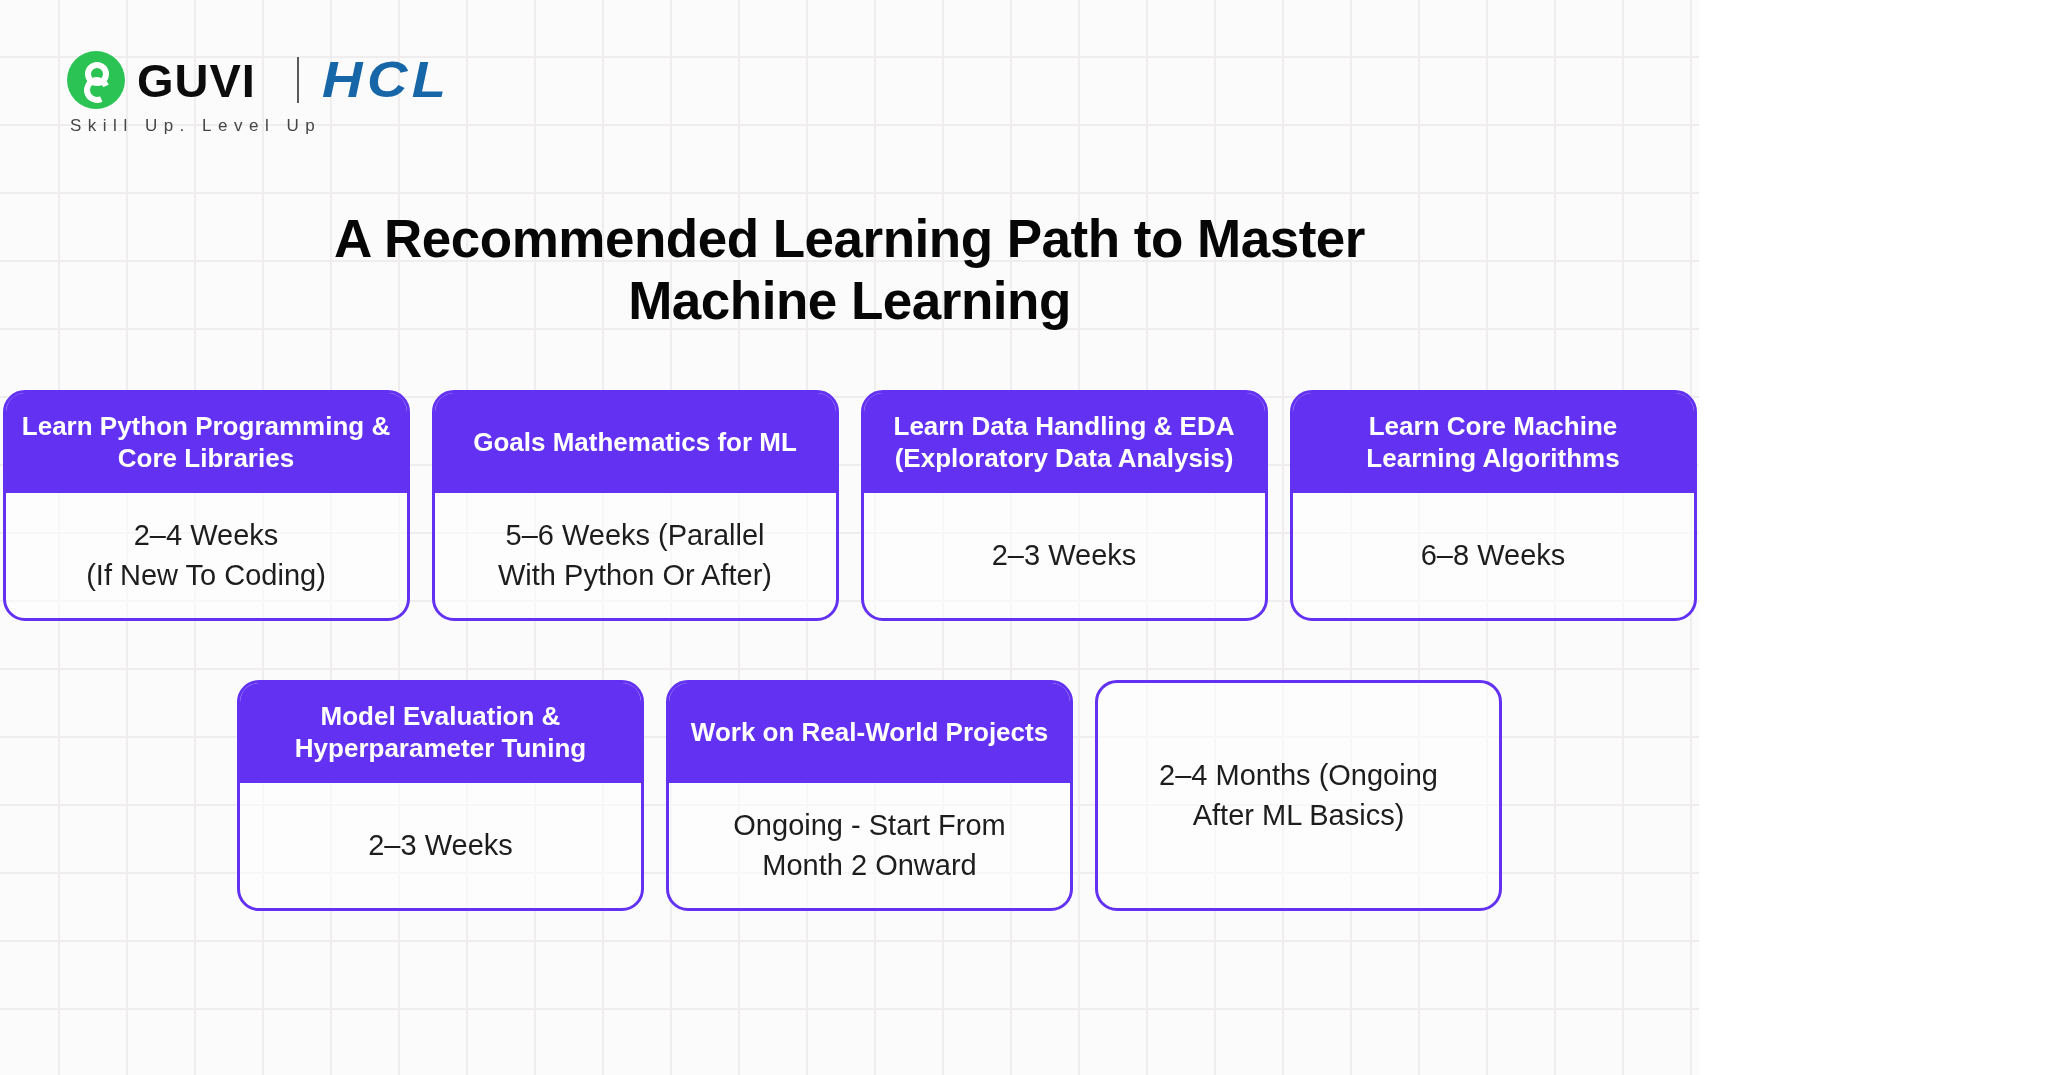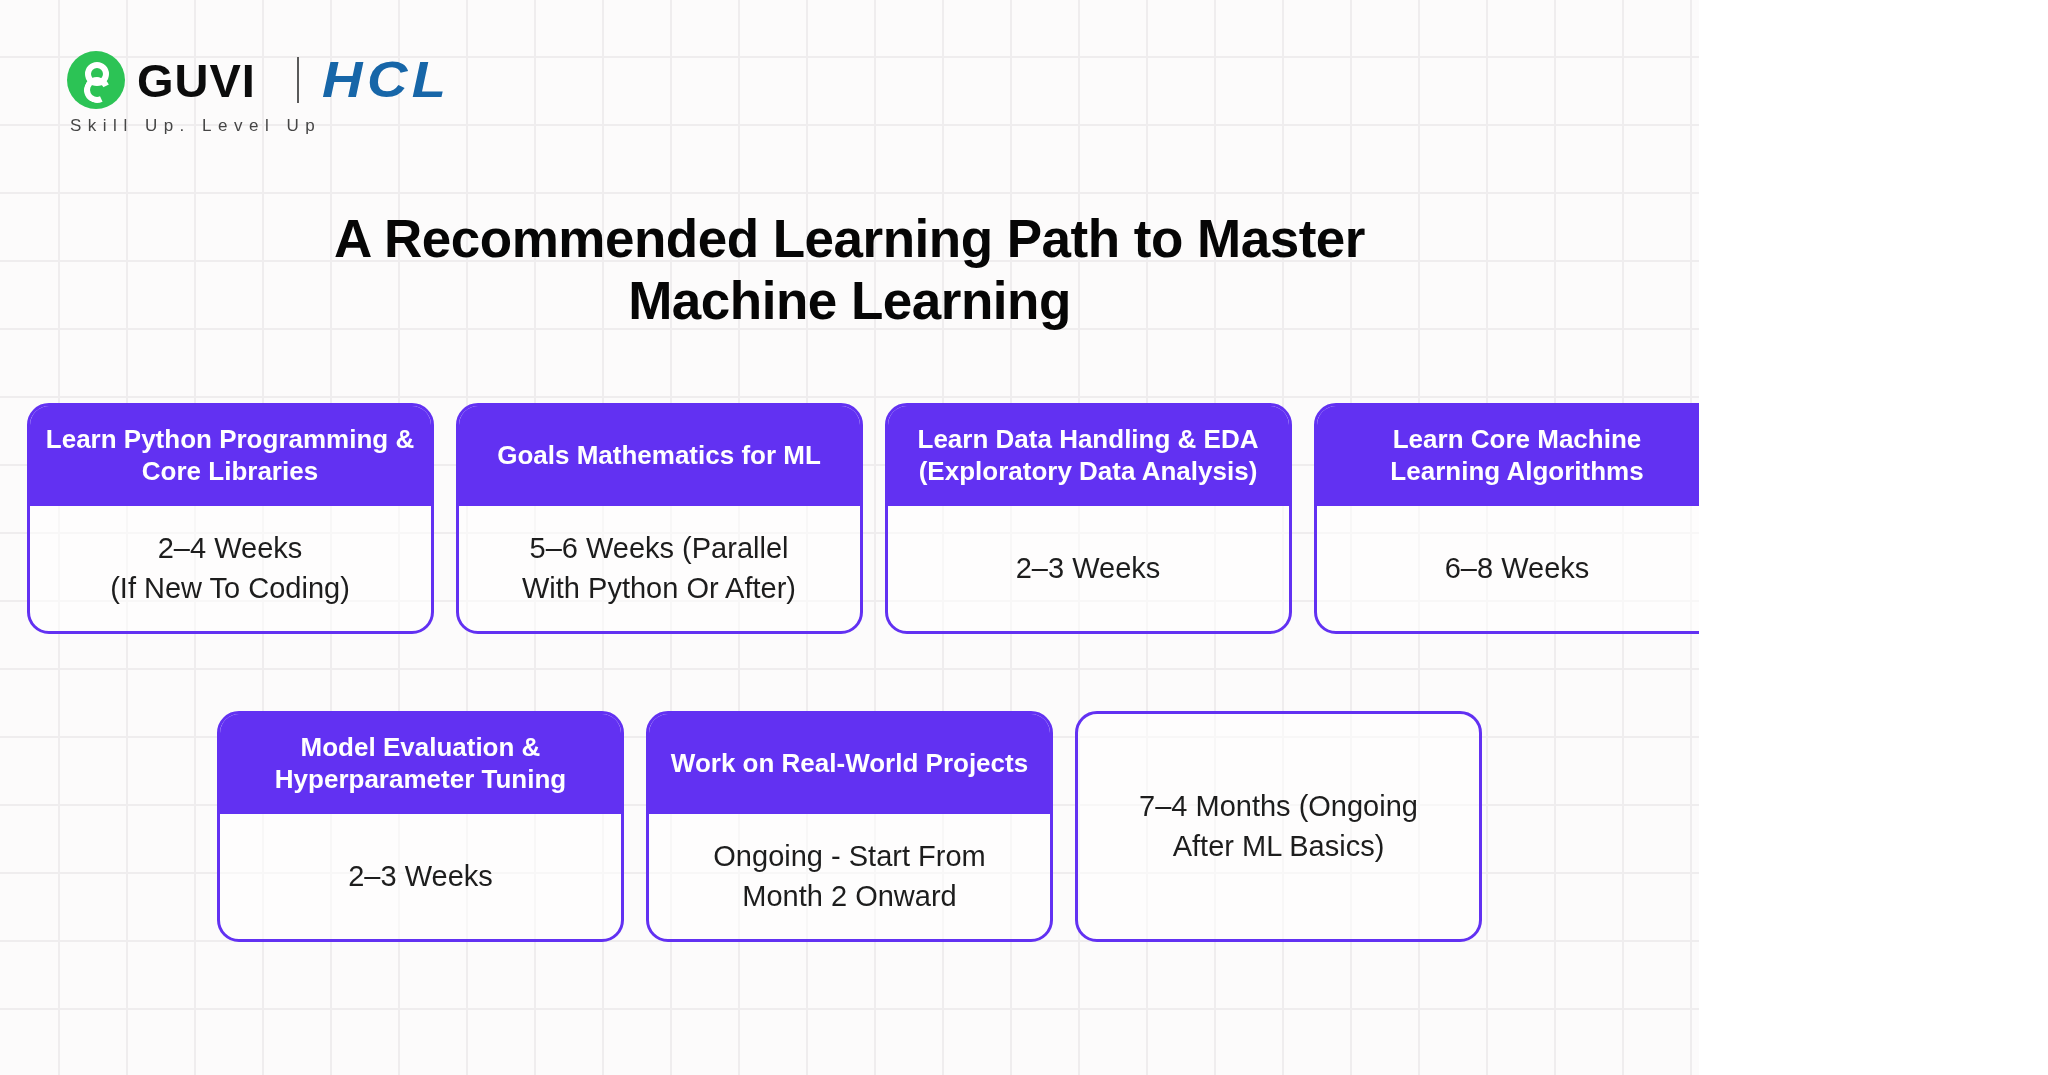--- a/index.html
+++ b/index.html
@@ -77,22 +77,22 @@
     clip-path: polygon(78% 0%, 0% 53%, 92% 100%, 46% 51%);
     z-index: 0;
   }
 
   
   .card-row {
     position: absolute; left: 0; width: 100%;
     display: flex; justify-content: center; gap: 22px;
     z-index: 1;
   }
-  .row-top { top: 403px; margin-left: 24px; }
-  .row-bottom { top: 711px; }
+  .row-top { top: 390px; }
+  .row-bottom { top: 680px; padding-left: 20px; }
 
   .card {
     box-sizing: border-box;
     width: 407px; height: 231px;
     border: 3px solid #6231f2;
     border-radius: 22px;
     background: rgba(255,255,255,0.55);
     display: flex; flex-direction: column;
     overflow: hidden;
   }
@@ -190,19 +190,19 @@
       <div class="card-header">
         <span>Work on Real-World Projects</span>
       </div>
       <div class="card-body">
         <span>Ongoing - Start From
 Month 2 Onward</span>
       </div>
     </div>
     <div class="card">
       <div class="card-body">
-        <span>7–4 Months (Ongoing
+        <span>2–4 Months (Ongoing
 After ML Basics)</span>
       </div>
     </div>
   </div>
 
 </div>
 
 </body></html>

